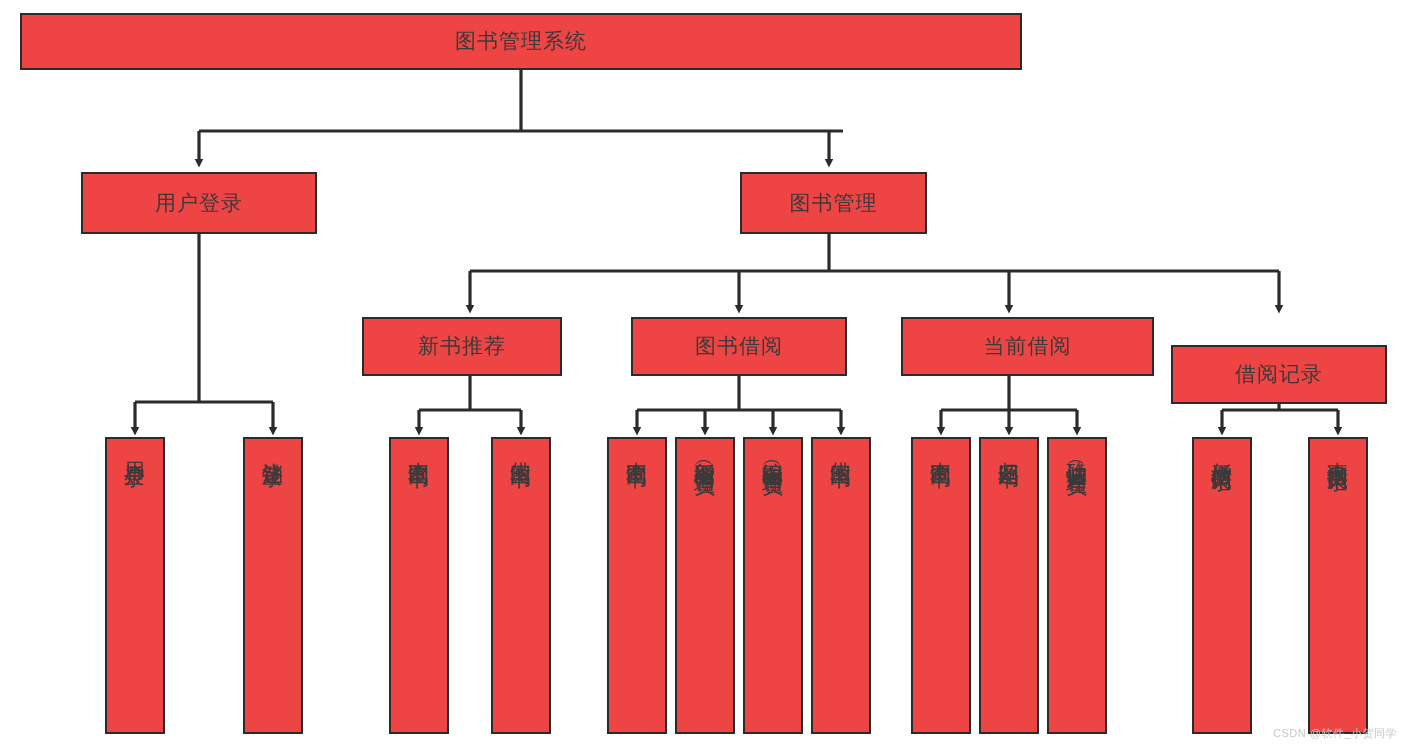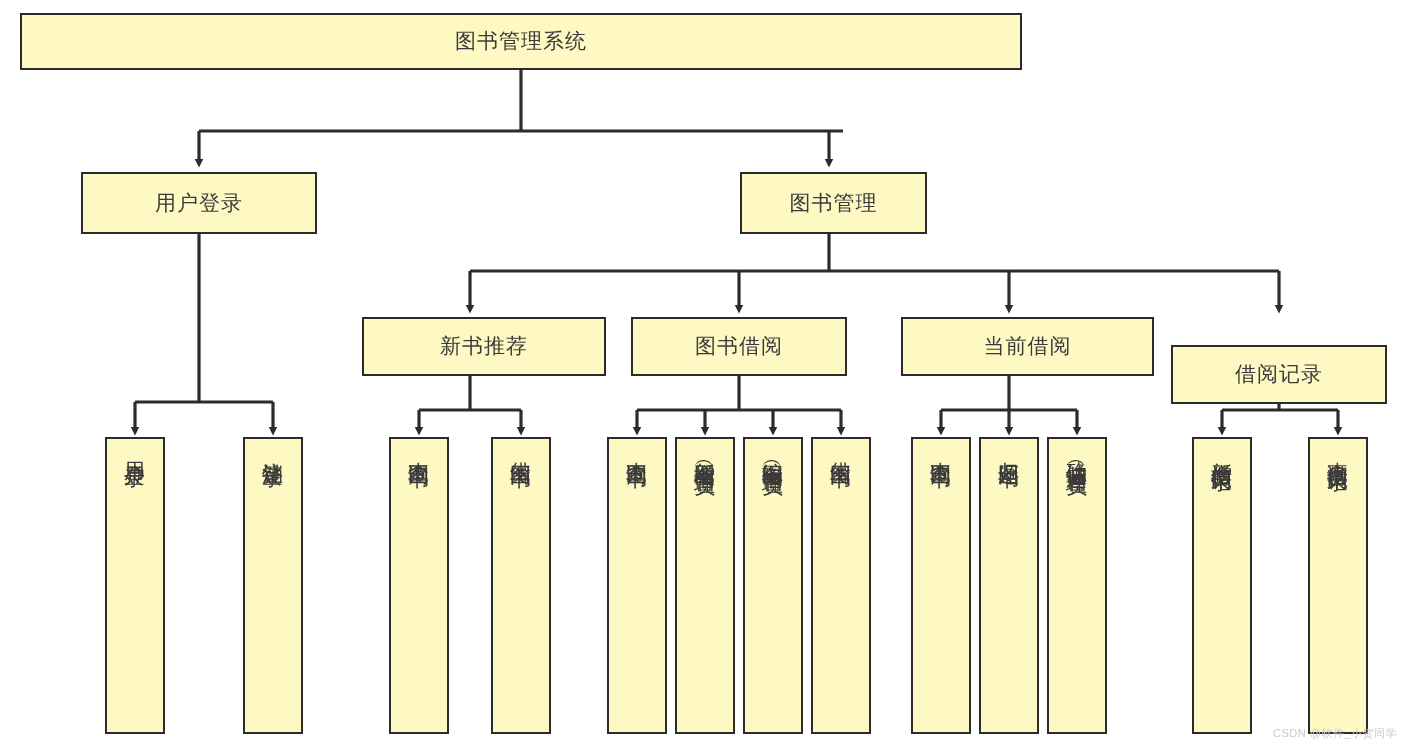--- a/index.html
+++ b/index.html
@@ -18,21 +18,21 @@
   svg.connectors {
     position: absolute;
     left: 0;
     top: 0;
     width: 1405px;
     height: 747px;
   }
   .node {
     position: absolute;
     box-sizing: border-box;
-    background: #fef9c3;
+    background: #ef4444;
     border: 2.5px solid #2b2b2b;
     display: flex;
     align-items: center;
     justify-content: center;
     z-index: 2;
   }
   .node-label {
     color: #3a3a3a;
     font-size: 21px;
     line-height: 1.15;
@@ -123,21 +123,21 @@
     <span class="node-label">图书管理系统</span>
   </div>
 
   <div class="node" style="left:81px; top:172px; width:236px; height:62px;">
     <span class="node-label">用户登录</span>
   </div>
   <div class="node" style="left:740px; top:172px; width:187px; height:62px;justify-content:center;">
     <span class="node-label">图书管理</span>
   </div>
 
-  <div class="node" style="left:362px; top:317px; width:244px; height:59px;text-align:center;">
+  <div class="node" style="left:362px; top:317px; width:200px; height:59px;text-align:center;">
     <span class="node-label">新书推荐</span>
   </div>
   <div class="node" style="left:631px; top:317px; width:216px; height:59px;text-align:center;">
     <span class="node-label">图书借阅</span>
   </div>
   <div class="node" style="left:901px; top:317px; width:253px; height:59px;">
     <span class="node-label">当前借阅</span>
   </div>
   <div class="node" style="left:1171px; top:317px; width:216px; height:59px;margin-top:28px;">
     <span class="node-label">借阅记录</span>

